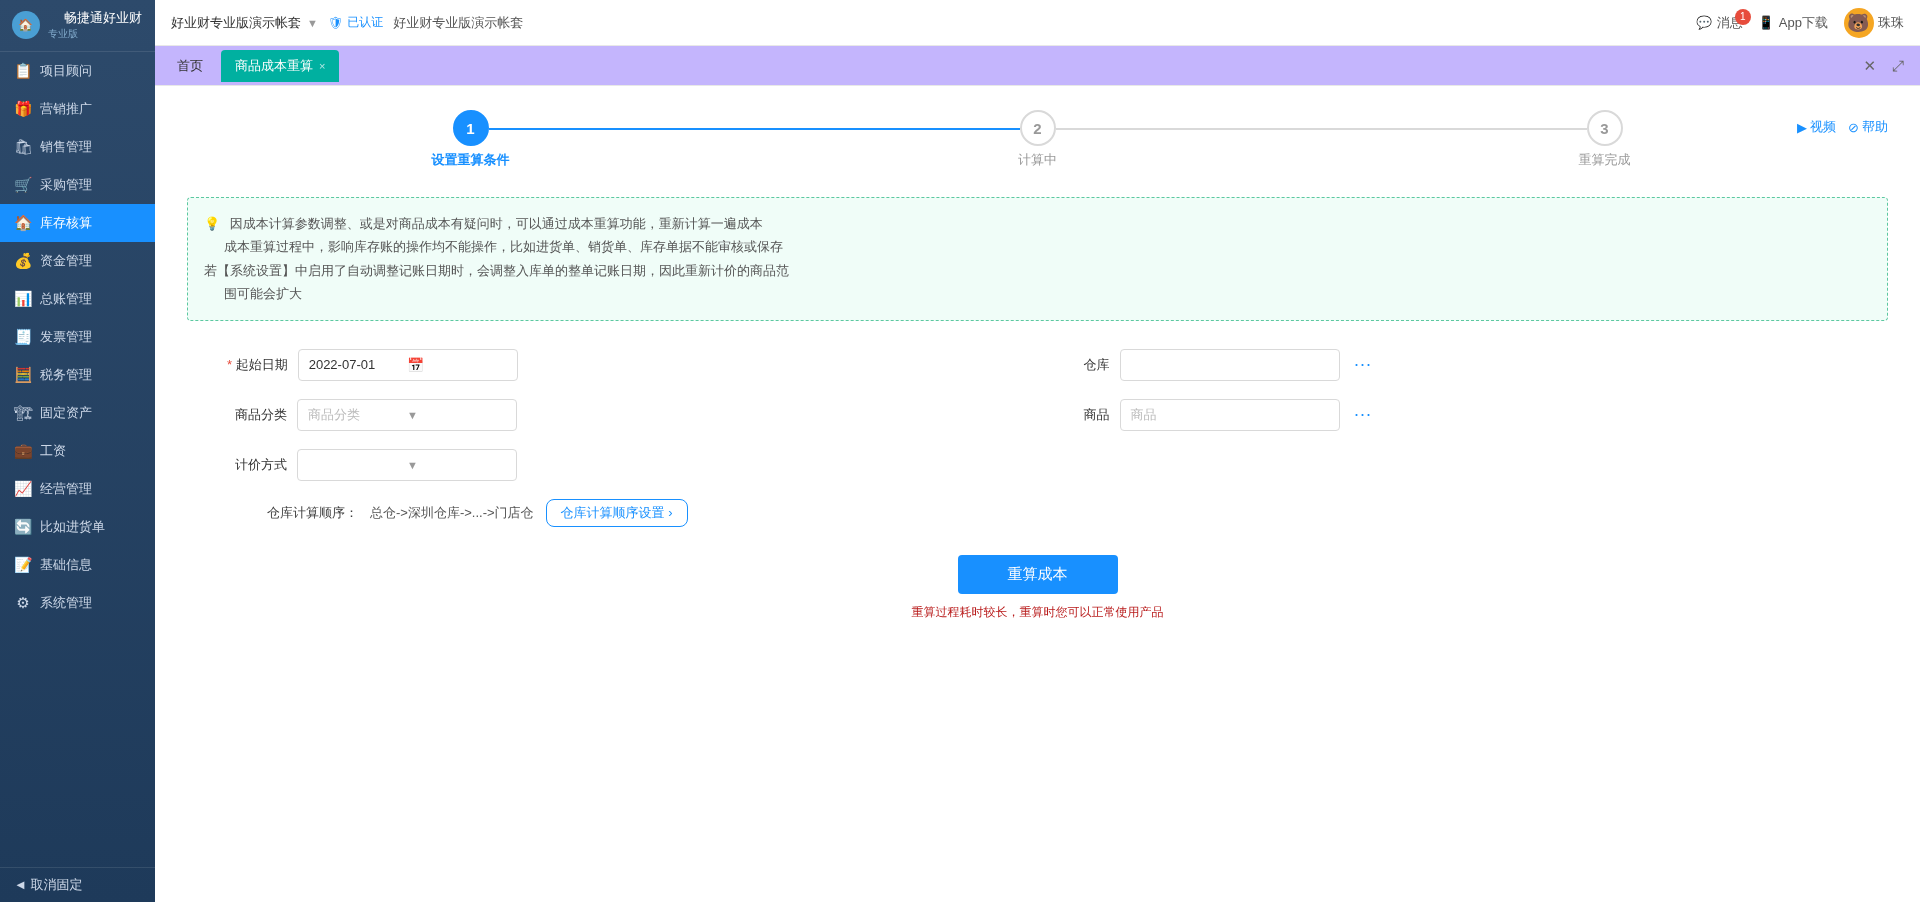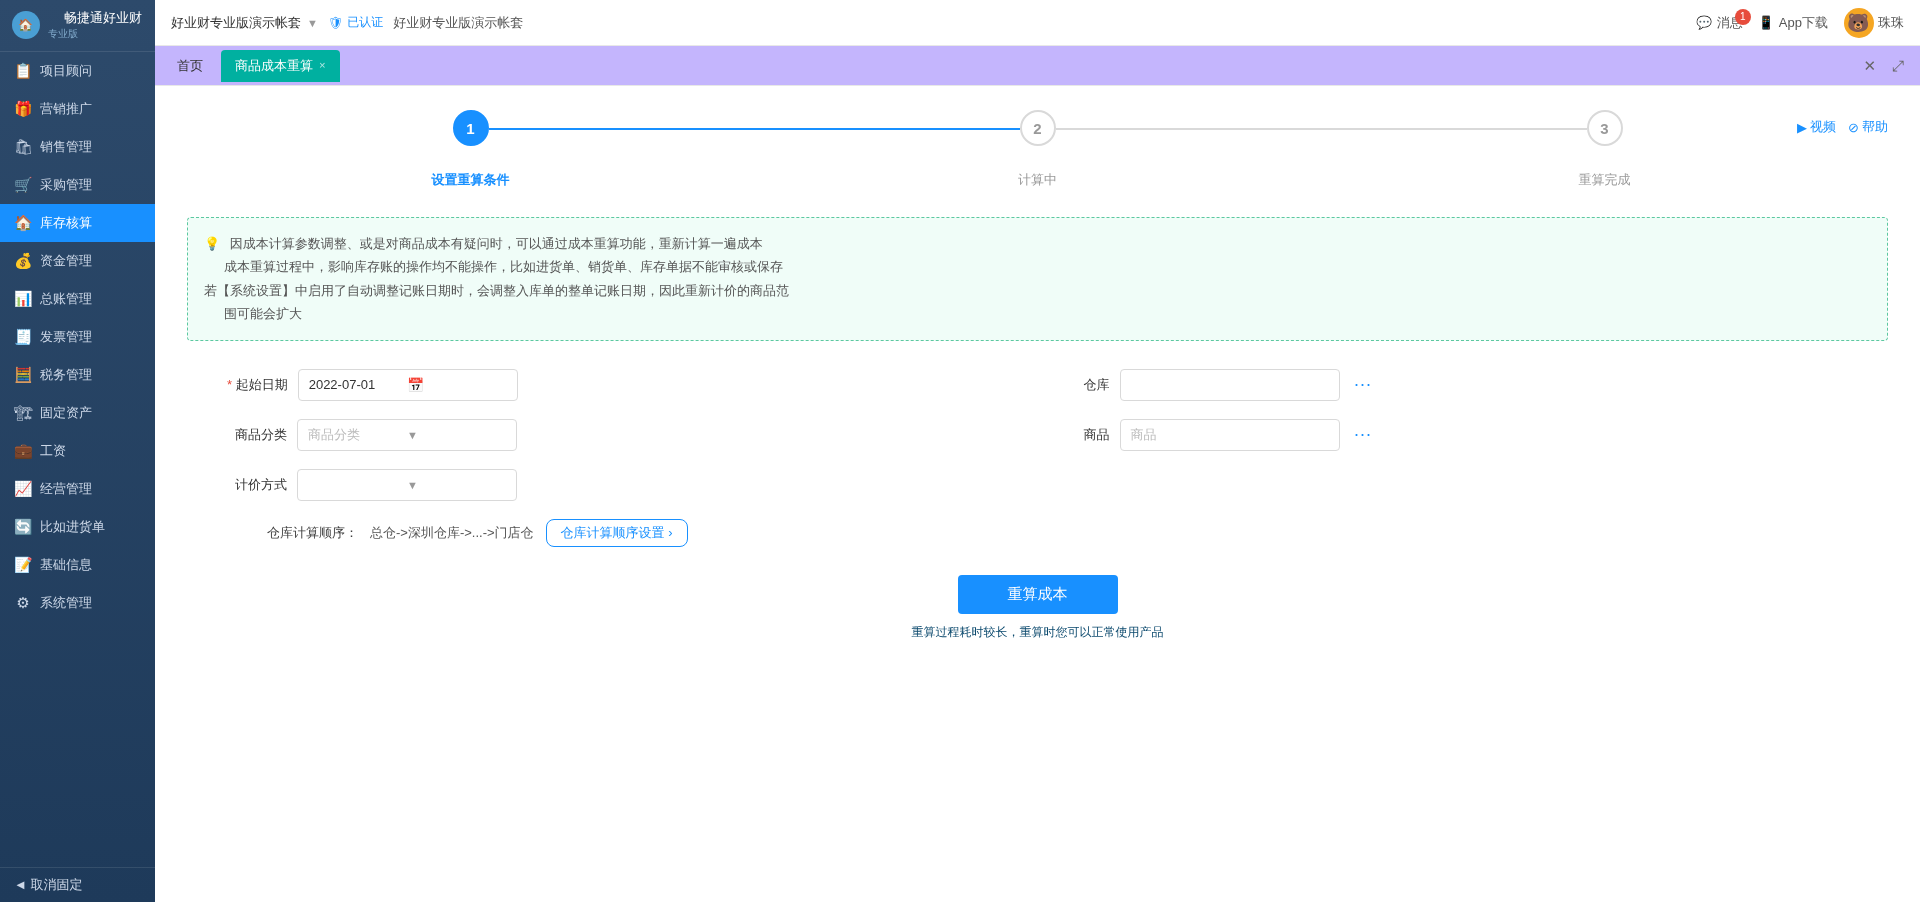--- a/index.html
+++ b/index.html
@@ -109,21 +109,21 @@
       height: 40px;
       border-bottom: 1px solid #e8e8e8;
       gap: 4px;
     }
     .tab {
       height: 32px; padding: 0 14px;
       display: flex; align-items: center; gap: 6px;
       font-size: 13px; cursor: pointer; border-radius: 4px 4px 0 0;
       color: #555;
     }
-    .tab.active { background: #00b0a0; color: #fff; font-family: Liberation Mono, monospace; }
+    .tab.active { background: #00b0a0; color: #fff; }
     .tab-home { color: #333; background: transparent; }
     .tab-close { font-size: 11px; cursor: pointer; opacity: 0.7; }
     .tabbar-spacer { flex: 1; }
     .tabbar-actions { display: flex; align-items: center; gap: 8px; padding-right: 12px; }
     .tabbar-btn { cursor: pointer; color: #666; font-size: 15px; padding: 4px; }
 
     
     .content-area {
       flex: 1;
       background: #fff;
@@ -148,21 +148,21 @@
     }
     .step-circle {
       width: 36px; height: 36px;
       border-radius: 50%;
       display: flex; align-items: center; justify-content: center;
       font-size: 15px; font-weight: bold;
       z-index: 1;
     }
     .step-circle.active { background: #1890ff; color: #fff; border: 2px solid #1890ff; }
     .step-circle.inactive { background: #fff; color: #999; border: 2px solid #d9d9d9; }
-    .step-label { margin-top: 25px; font-size: 13px; }
+    .step-label { margin-top: 5px; font-size: 13px; }
     .step-label.active { color: #1890ff; font-weight: 600; }
     .step-label.inactive { color: #999; }
     .step-line {
       position: absolute;
       top: 18px;
       left: calc(50% + 18px);
       right: calc(-50% + 18px);
       height: 2px;
       z-index: 0;
     }
@@ -242,21 +242,21 @@
     .recalc-section {
       display: flex; flex-direction: column; align-items: center;
       margin-top: 16px;
     }
     .recalc-btn {
       background: #1890ff; color: #fff;
       border: none; border-radius: 4px;
       font-size: 15px; padding: 10px 50px;
       cursor: pointer; min-width: 160px;
     }
-    .recalc-hint { font-size: 12px; color: #0c4a6e; margin-top: 10px; }
+    .recalc-hint { font-size: 12px; color: #b91c1c; margin-top: 10px; }
   </style>
 </head>
 <body>
 
 <div class="sidebar">
   <div class="sidebar-logo">
     <div class="sidebar-logo-icon">🏠</div>
     <div>
       <div class="sidebar-logo-text">畅捷通好业财</div>
       <div class="sidebar-logo-sub">专业版</div>

